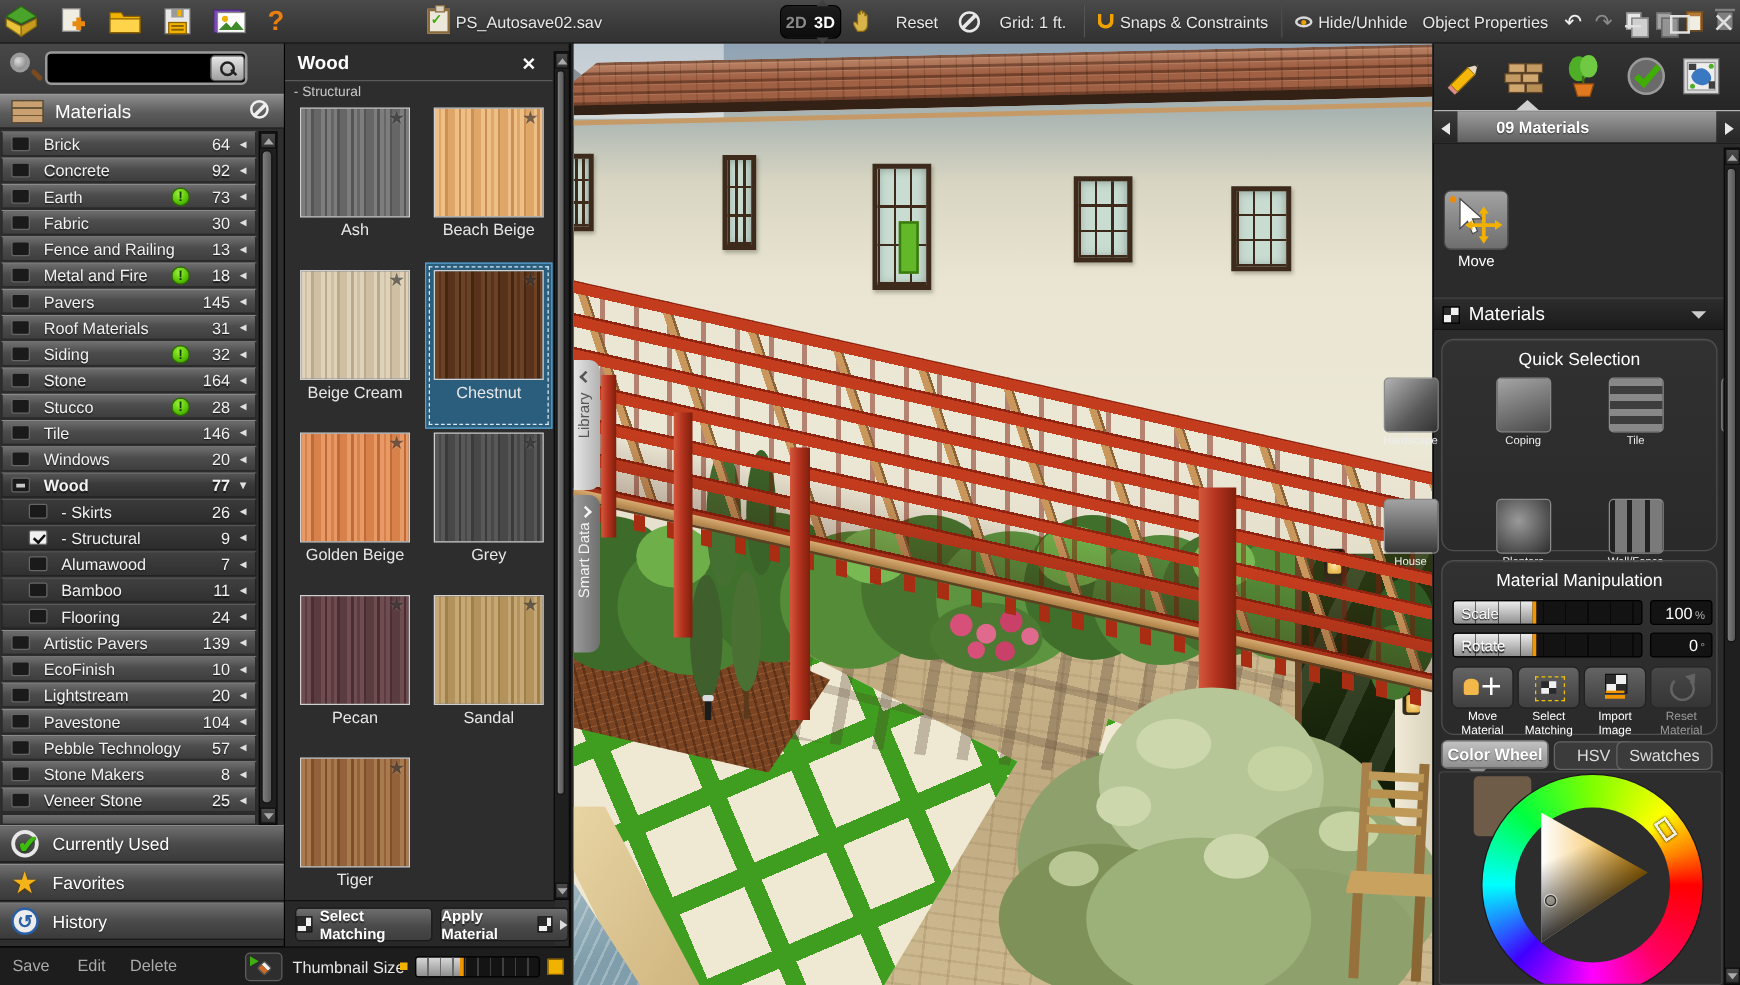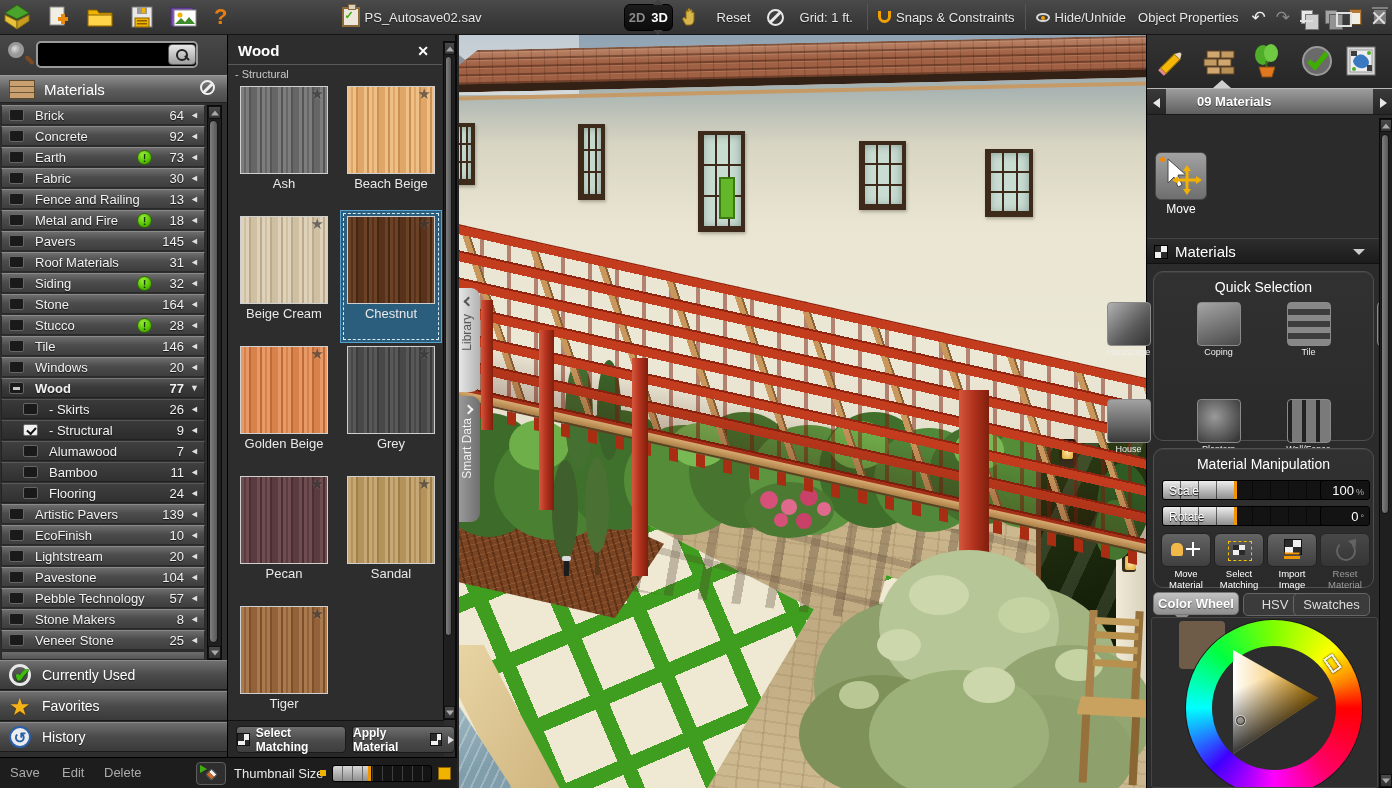--- a/index.html
+++ b/index.html
@@ -214,21 +214,21 @@
   .mh-ico { position:absolute; left:7px; top:6px; width:14px; height:14px; background:conic-gradient(#f0f0f0 90deg,#2a2a2a 90deg 180deg,#f0f0f0 180deg 270deg,#2a2a2a 270deg); border:1px solid #000; }
   #movebtn { position:absolute; left:8px; top:117px; width:52px; height:48px; background:linear-gradient(#a2a2a2,#6e6e6e); border:1px solid #4a4a4a; border-radius:6px; }
   #movebtn .dot { position:absolute; left:4px; top:4px; width:5px; height:5px; border-radius:50%; background:#f08a00; }
   #movelabel { position:absolute; left:8px; top:167px; width:52px; text-align:center; color:#fff; font-size:12px; }
   .groupbox { position:absolute; left:6px; width:221px; background:linear-gradient(#313131,#2a2a2a); border:1px solid #4f4f4f; border-radius:10px; box-shadow:inset 0 1px 0 rgba(255,255,255,.06); }
   .gb-title { text-align:center; color:#fff; font-size:14px; padding-top:7px; }
   #qsgrid { display:grid; grid-template-columns:repeat(4,48px); justify-content:center; column-gap:4px; row-gap:2px; margin-top:7px;gap:42px; }
   .qs-item { width:48px; text-align:center; }
   .qs-thumb { width:44px; height:44px; margin:0 auto; border:1px solid #8a8a8a; border-radius:4px; background:var(--thumb); }
   .qs-label { color:#eee; font-size:9px; margin-top:1px; white-space:nowrap; }
-  .mslider { position:absolute; left:8px; width:172px; height:20px; background:#131313; border:1px solid #000; border-radius:3px; overflow:hidden; }
+  .mslider { position:absolute; left:8px; width:152px; height:20px; background:#131313; border:1px solid #000; border-radius:3px; overflow:hidden; }
   .ms-fill { position:absolute; left:0; top:0; bottom:0; width:42%; background:linear-gradient(#ededed,#8f8f8f); }
   .ms-ticks { position:absolute; inset:0; background:repeating-linear-gradient(90deg,transparent 0 17px,rgba(0,0,0,.55) 17px 18px); }
   .ms-mark { position:absolute; left:42%; top:0; bottom:0; width:3px; background:#f29400; }
   .ms-label { position:absolute; left:6px; top:3px; color:#fff; font-size:12px; text-shadow:0 1px 1px #000; z-index:2; }
   .valbox { position:absolute; left:166px; width:50px; height:20px; background:#131313; border:1px solid #000; border-radius:3px; color:#fff; font-size:13px; text-align:right; padding:2px 5px 0 0; }
   .valbox .unit { font-size:9px; color:#b0b0b0; margin-left:2px; }
   #mbtnrow { position:absolute; left:7px; width:210px; display:grid; grid-template-columns:repeat(4,50px); column-gap:3px; }
   .mbtn { width:50px; height:34px; background:linear-gradient(#646464,#3f3f3f); border:1px solid #222; border-radius:6px; position:relative; }
   .mbtn-label { width:50px; margin-top:2px; color:#fff; font-size:9.5px; line-height:1.15; text-align:center; }
   .dim { opacity:.5; }

